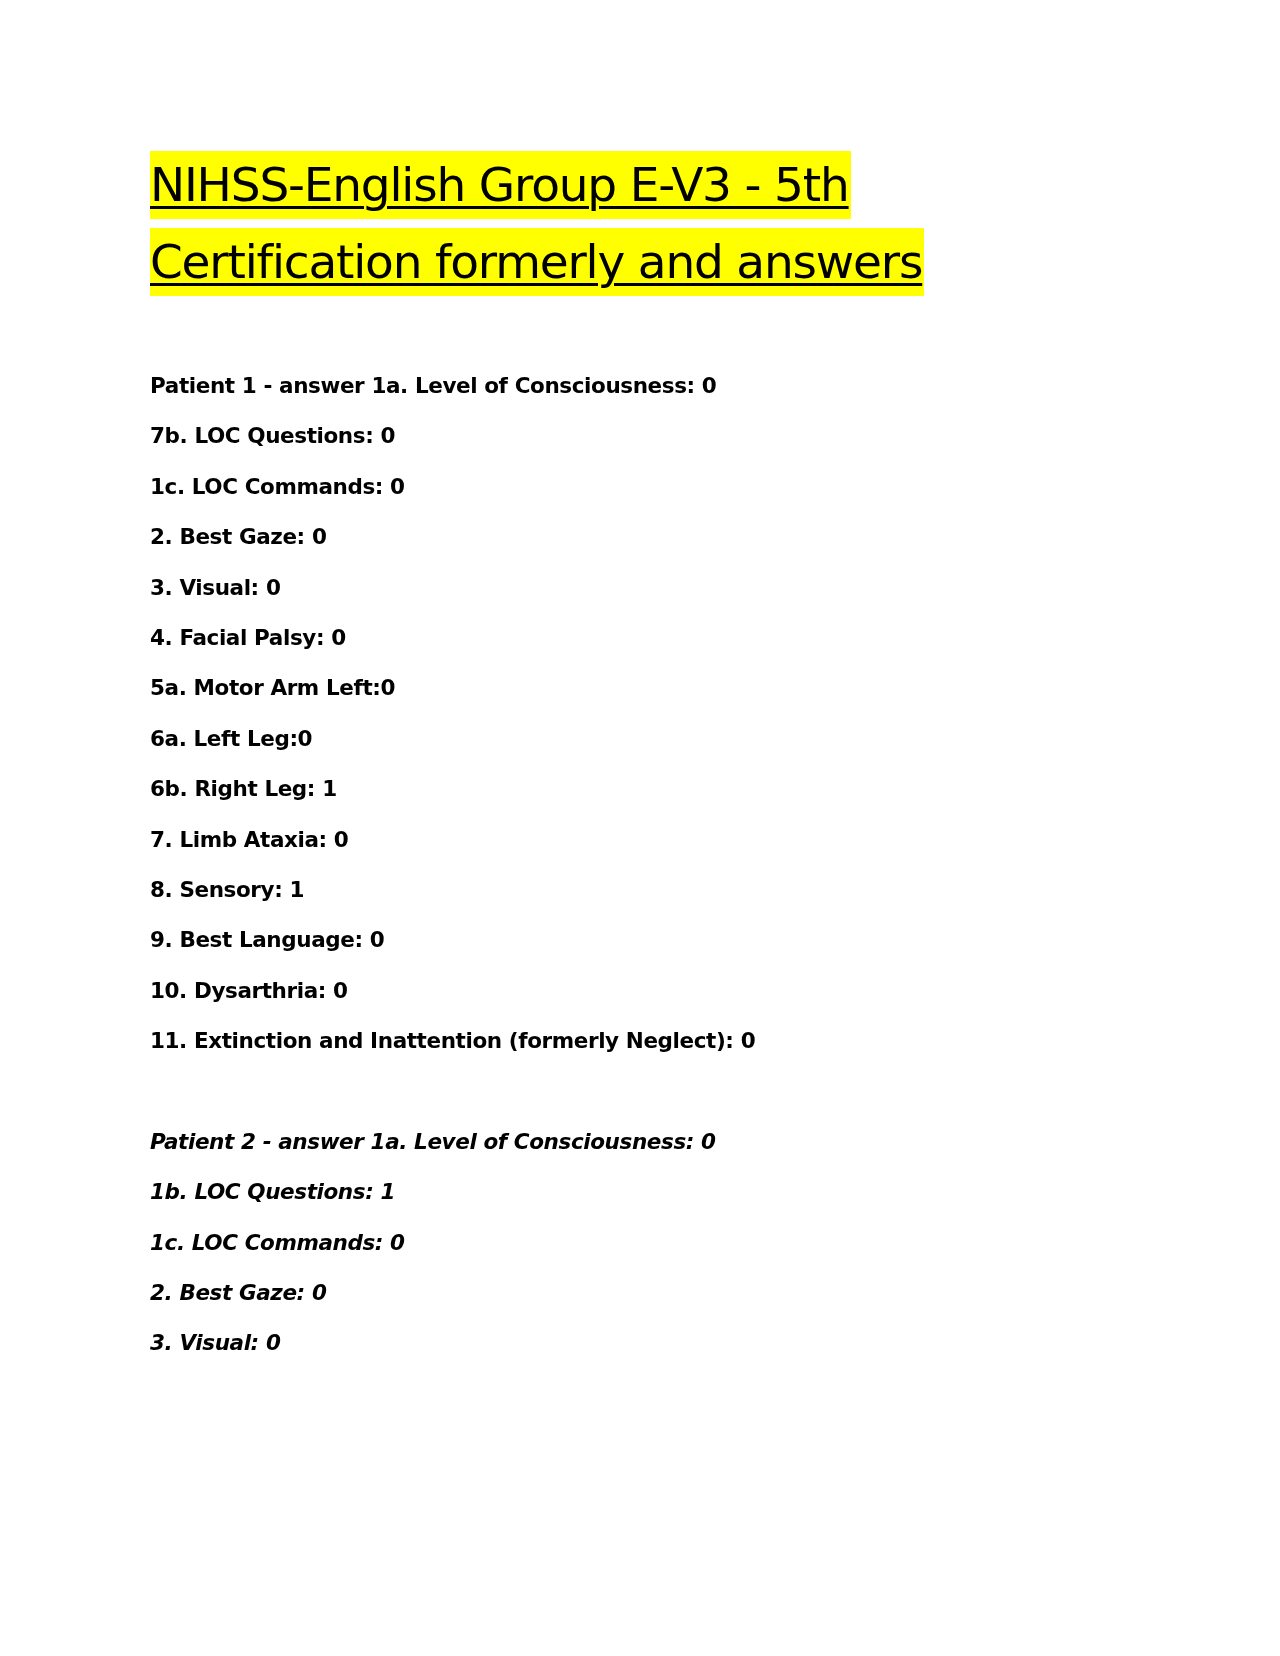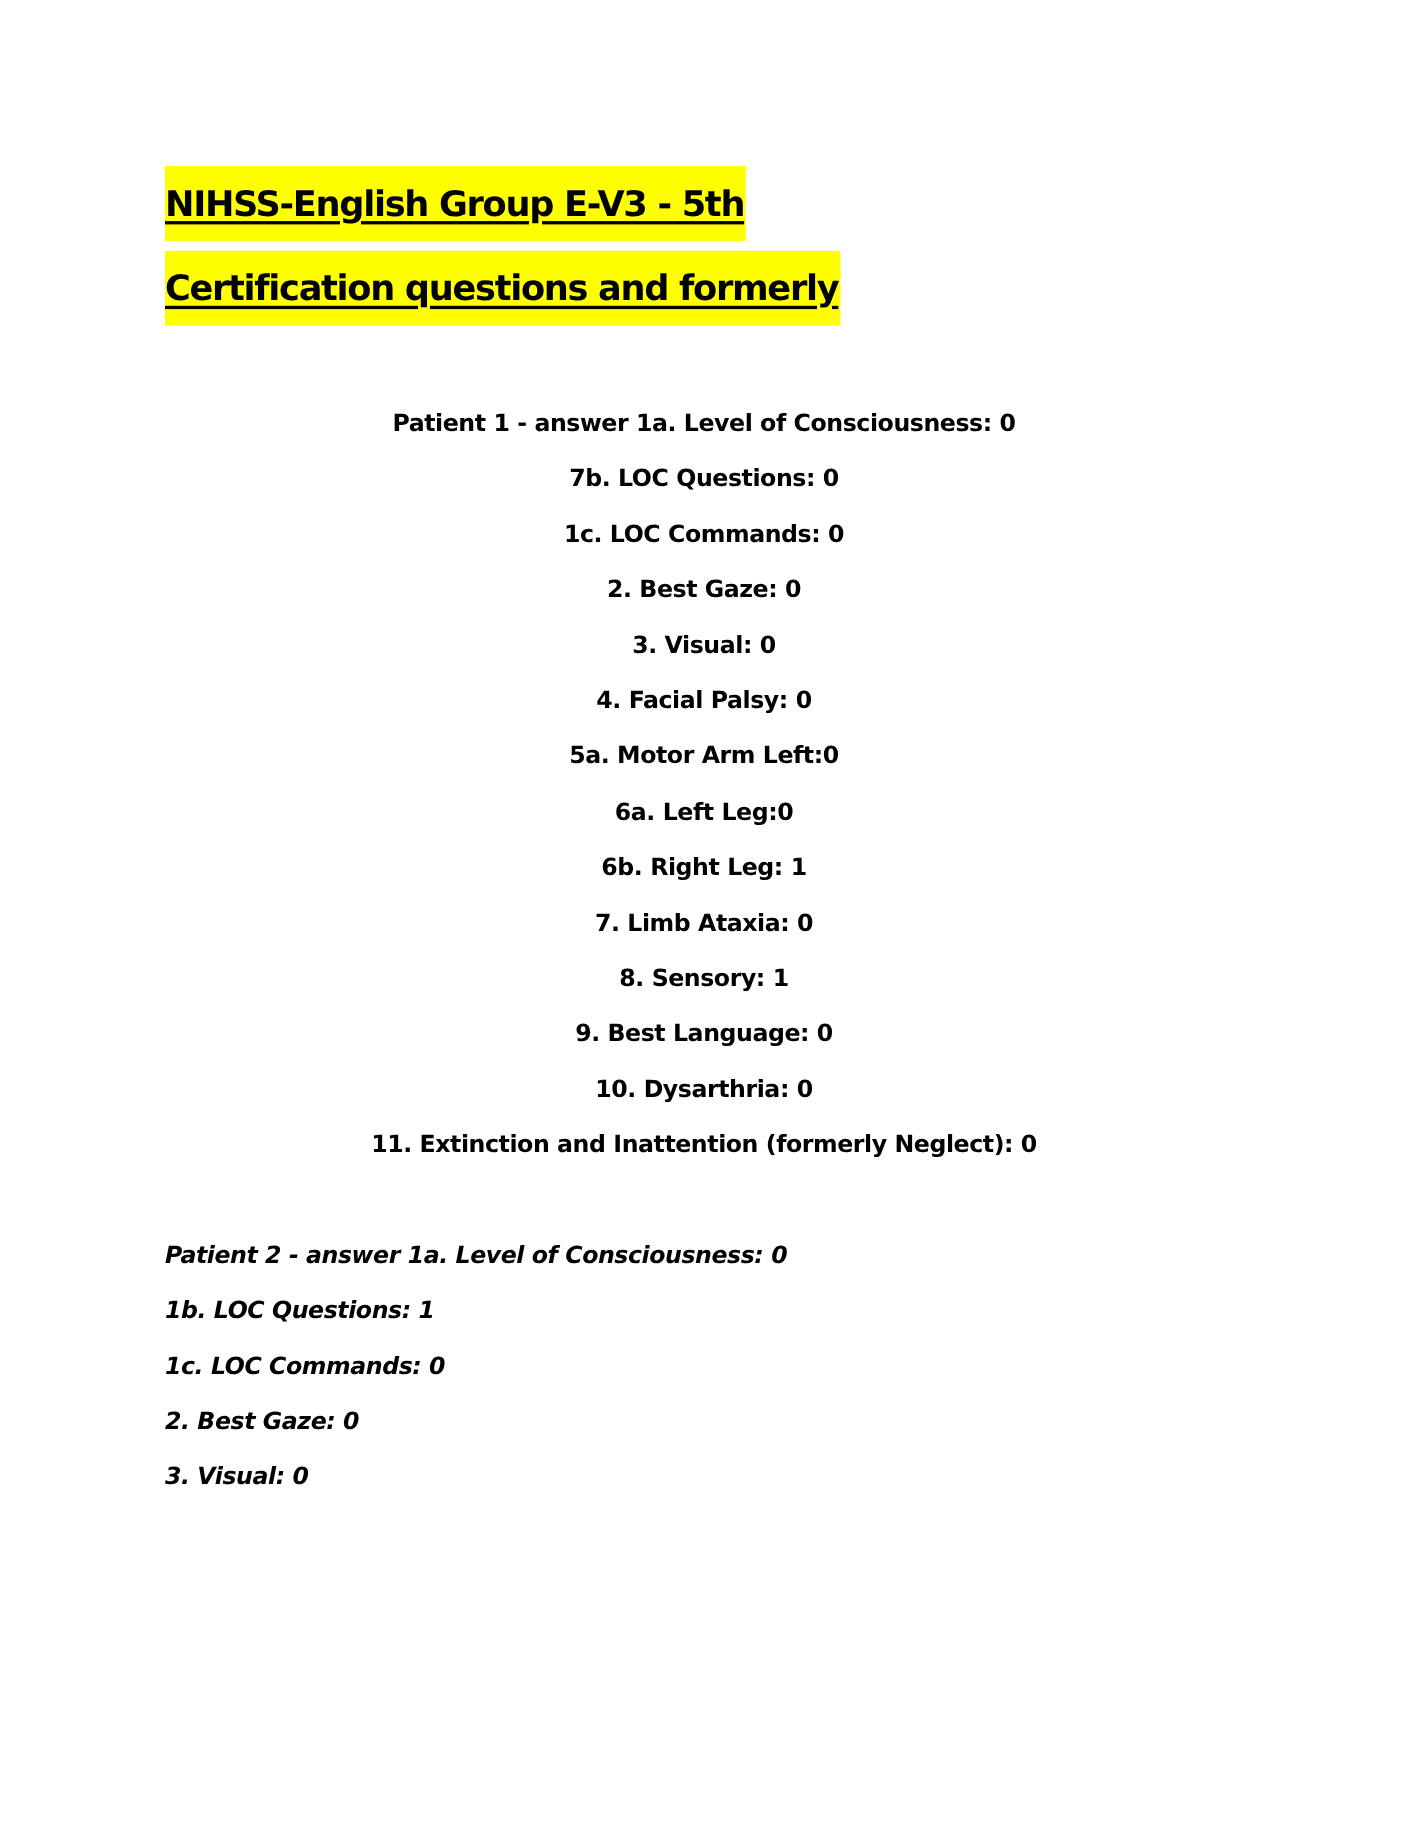--- a/index.html
+++ b/index.html
@@ -16,61 +16,60 @@
       color: #000000;
     }
     .page {
       position: absolute;
       left: 150px;
       top: 148px;
       width: 980px;
     }
     .title {
       margin: 0;
-      font-weight: bold;
-      font-size: 32px;
+      font-weight: normal;
+      font-size: 47px;
       line-height: 74px;
       letter-spacing: -1.2px;
     }
     .title-line {
       background: #ffff00;
       text-decoration: underline;
       text-decoration-thickness: 3px;
       text-underline-offset: 5px;
       display: inline-block;
       padding-right: 2px;
       line-height: 68px;
       margin-bottom: 6px;
     }
     .section {
       margin-top: 0;
     }
     .section-1 {
       margin-top: 59px;
-      text-align: center;
     }
     .section-2 {
       margin-top: 50px;
       font-style: italic;
     }
     .line {
       font-weight: bold;
       font-size: 21.5px;
       line-height: 50.4px;
       letter-spacing: -0.4px;
       white-space: nowrap;
     }
   </style>
 </head>
 <body>
 
 <div class="page">
   <h1 class="title">
     <span class="title-line">NIHSS-English Group E-V3 - 5th </span><br>
-    <span class="title-line">Certification questions and formerly</span>
+    <span class="title-line">Certification formerly and answers</span>
   </h1>
 
   <div class="section section-1">
     <div class="line">Patient 1 - answer 1a. Level of Consciousness: 0</div>
     <div class="line">7b. LOC Questions: 0</div>
     <div class="line">1c. LOC Commands: 0</div>
     <div class="line">2. Best Gaze: 0</div>
     <div class="line">3. Visual: 0</div>
     <div class="line">4. Facial Palsy: 0</div>
     <div class="line">5a. Motor Arm Left:0</div>

